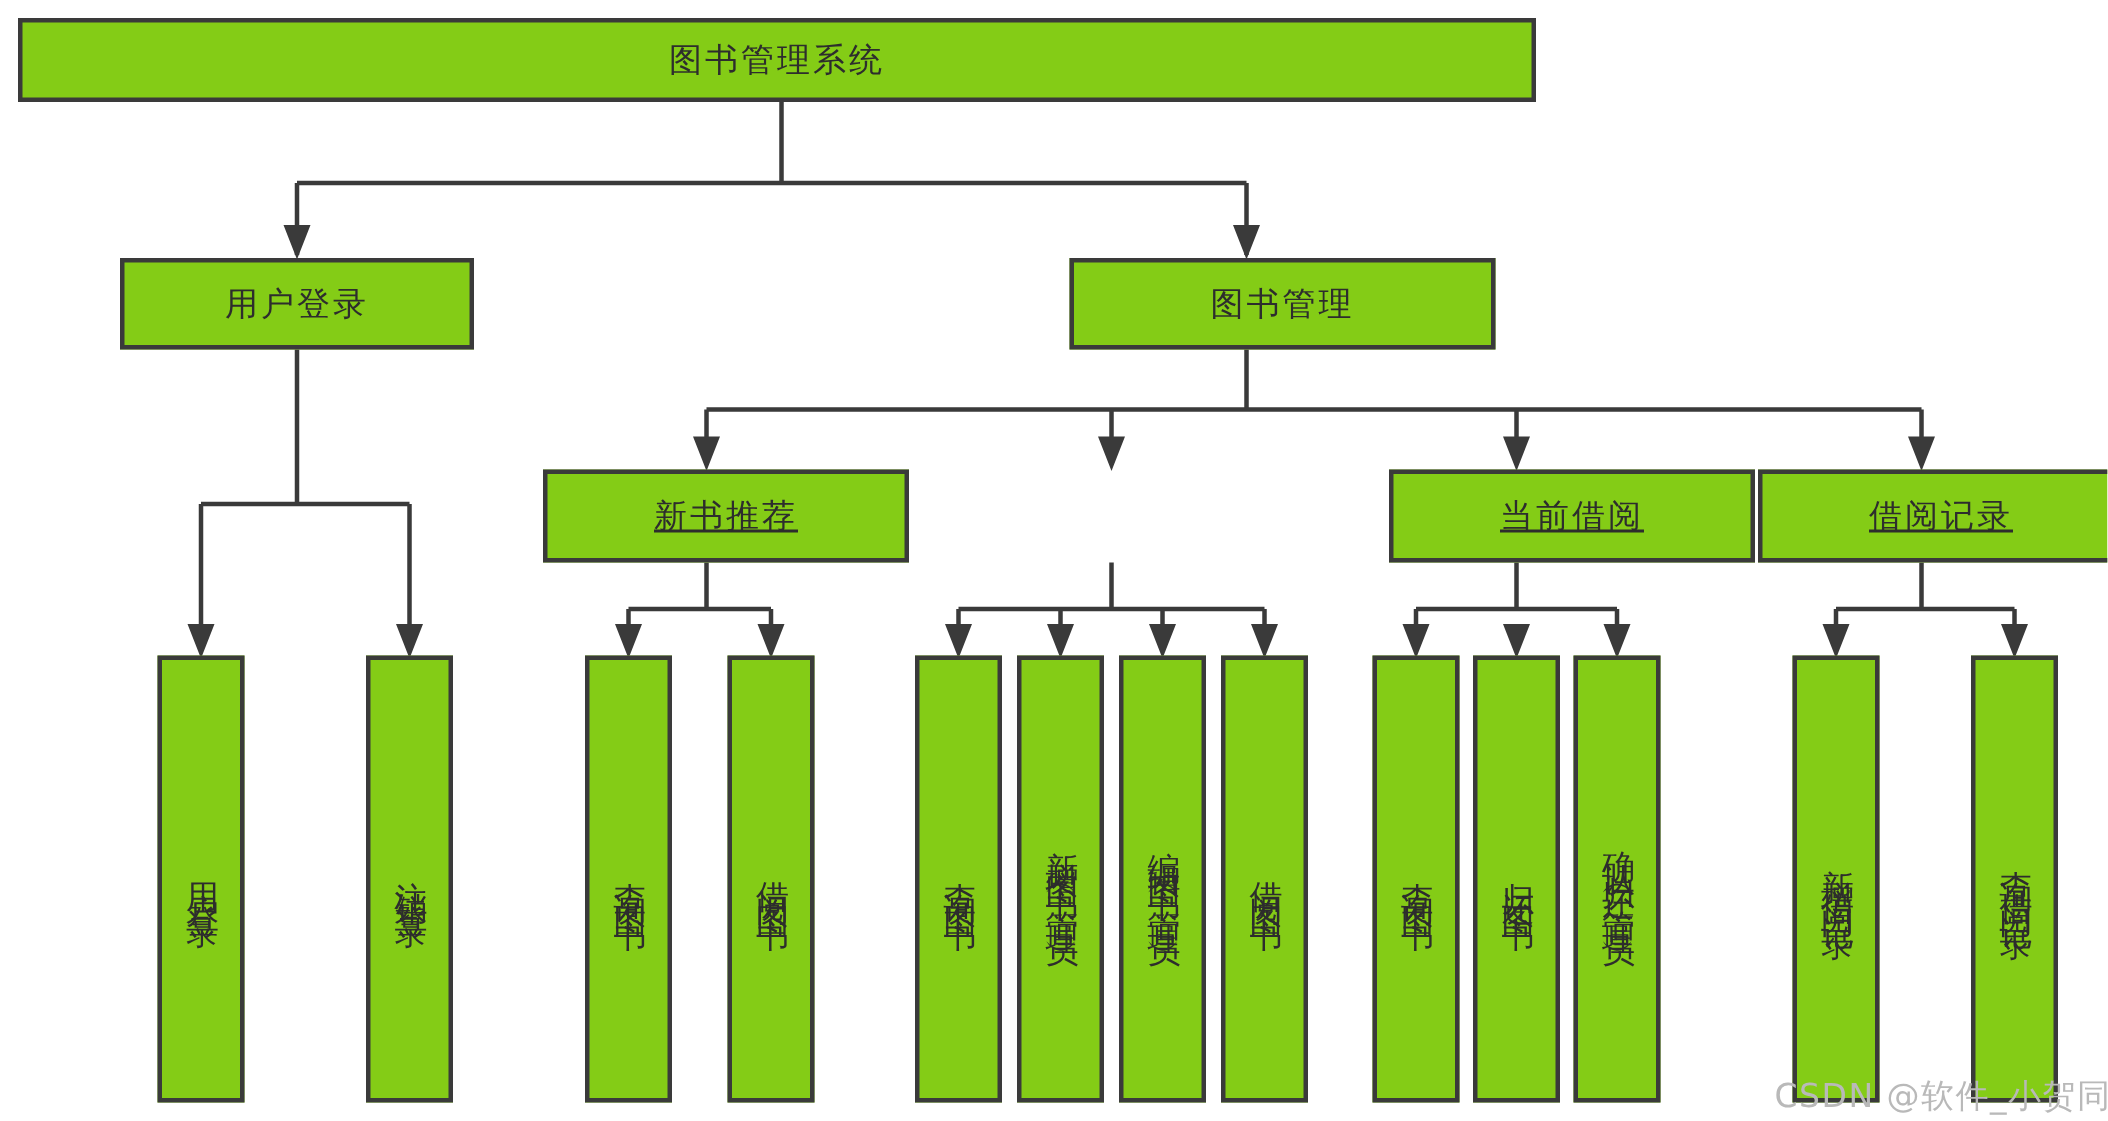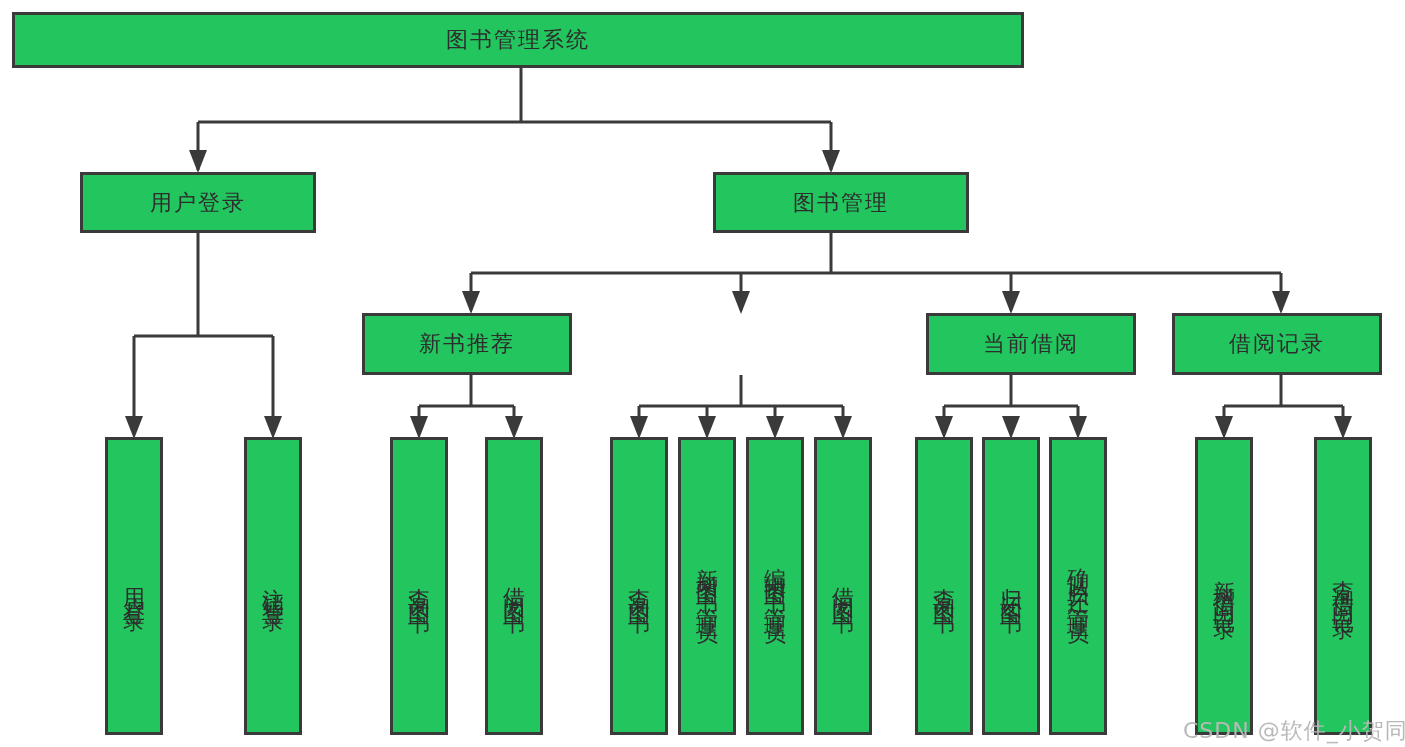--- a/index.html
+++ b/index.html
@@ -19,21 +19,21 @@
     position: absolute;
     left: 0;
     top: 0;
     width: 1405px;
     height: 747px;
     pointer-events: none;
   }
   .box {
     position: absolute;
     box-sizing: border-box;
-    background: #22c55e;
+    background: #84cc16;
     border: 3px solid #3a3a3a;
     display: flex;
     align-items: center;
     justify-content: center;
     color: #2d2d2d;
   }
   .h-label {
     font-size: 22px;
     letter-spacing: 2px;
     white-space: nowrap;
@@ -43,23 +43,23 @@
     text-orientation: mixed;
     font-size: 22px;
     line-height: 1;
     letter-spacing: 8px;
     white-space: nowrap;
   }
   
   .box.root   { left: 12px;   top: 12px;  width: 1012px; height: 56px; }
   
   .box.lv2a   { left: 80px;   top: 172px; width: 236px;  height: 61px; }
-  .box.lv2b   { left: 713px;  top: 172px; width: 256px;  height: 61px; }
+  .box.lv2b   { left: 713px;  top: 172px; width: 284px;  height: 61px; }
   
-  .box.lv3    { top: 313px; width: 210px; height: 62px; }
+  .box.lv3    { top: 313px; width: 244px; height: 62px; text-decoration: underline; }
   .box.lv3a   { left: 362px;  }
   .box.lv3b   { left: 632px;  }
   .box.lv3c   { left: 902px; margin-left: 24px;  }
   .box.lv3d   { left: 1172px; }
   
   .box.leaf   { top: 437px; width: 58px; height: 298px; }
   .leaf.p1  { left: 105px;  }
   .leaf.p2  { left: 244px;  }
   .leaf.p3  { left: 390px;  }
   .leaf.p4  { left: 485px;  }

